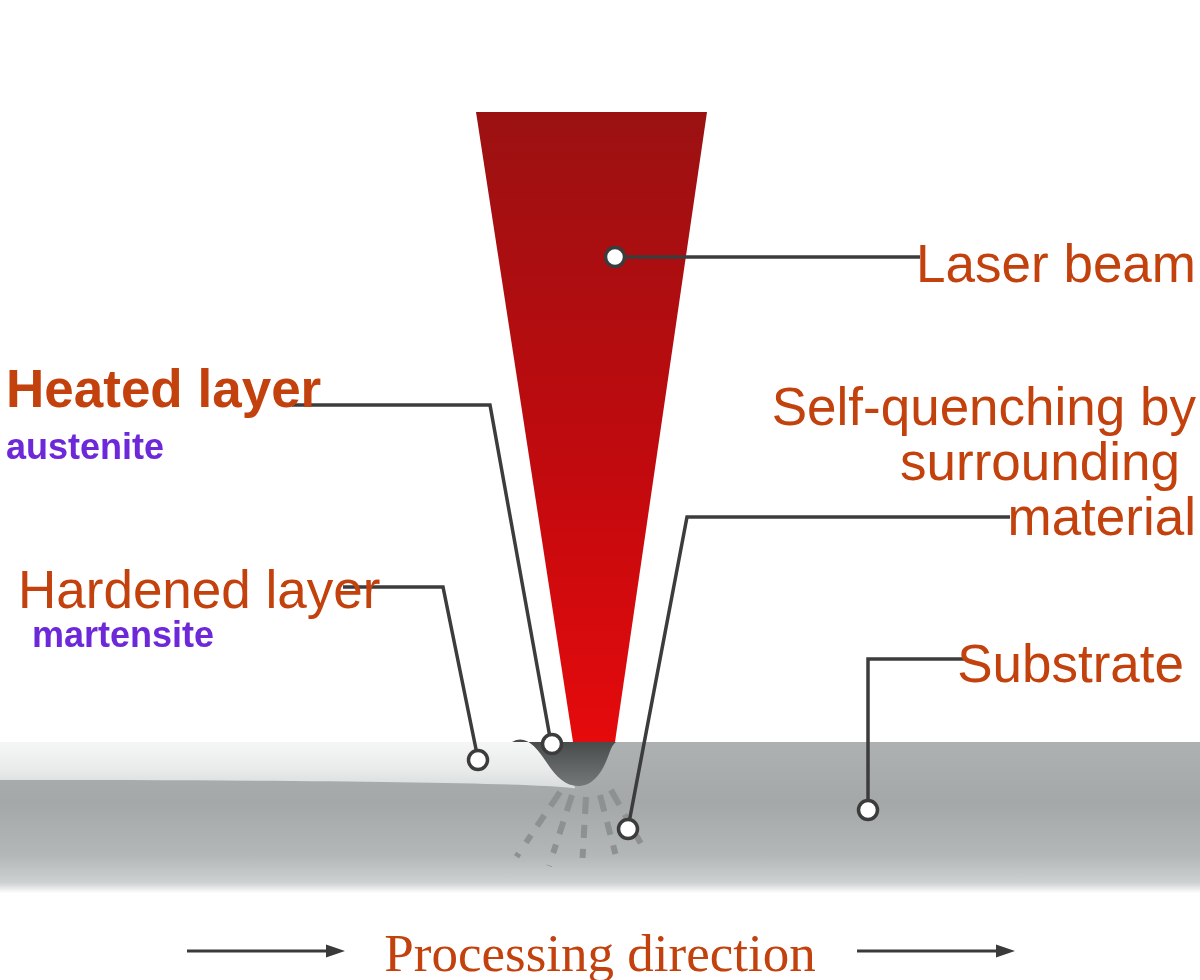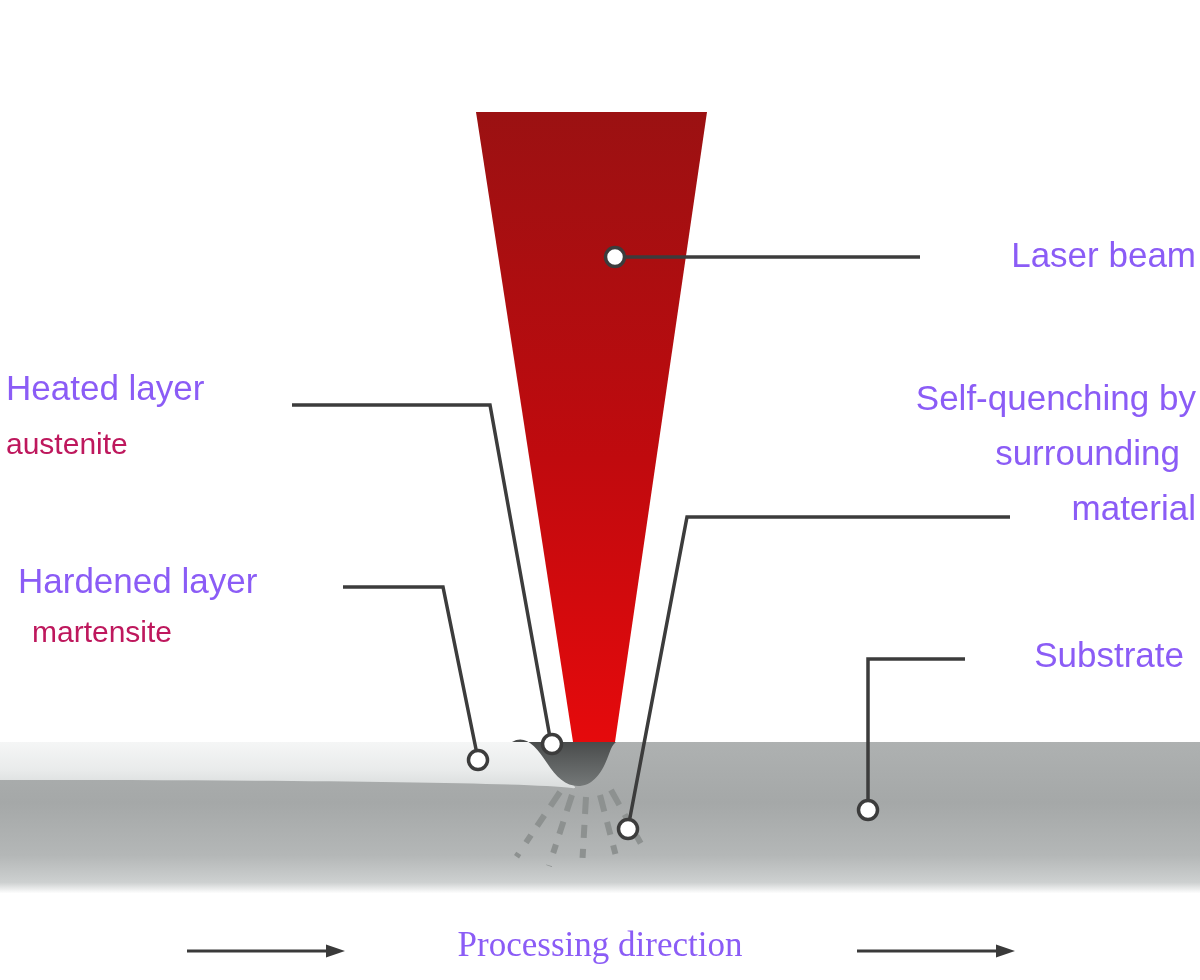--- a/index.html
+++ b/index.html
@@ -2,25 +2,25 @@
 <html><head>
 <meta charset="utf-8">
 <style>
   html,body{margin:0;padding:0;}
   body{
     width:1200px;height:980px;position:relative;background:#ffffff;
     font-family:"Liberation Sans", sans-serif;overflow:hidden;
   }
   #diagram-svg{position:absolute;left:0;top:0;}
   .label{
-    position:absolute;color:#8b5cf6;font-size:35px;line-height:1;
+    position:absolute;color:#c2410c;font-size:53px;line-height:1;
     white-space:nowrap;letter-spacing:0px;
   }
   .sublabel{
-    position:absolute;color:#be185d;font-size:30px;font-weight:normal;
+    position:absolute;color:#6d28d9;font-size:36px;font-weight:bold;
     line-height:1;white-space:nowrap;
   }
   .right-align{text-align:right;}
   .center{left:0;right:0;text-align:center;}
 </style>
 </head>
 <body>
 
 <svg id="diagram-svg" width="1200" height="980" viewBox="0 0 1200 980">
   <defs>
@@ -86,21 +86,21 @@
     </g>
     <g>
       <line x1="857" y1="951" x2="996" y2="951"></line>
       <polygon points="996,944.5 996,957.5 1015,951" stroke="none"></polygon>
     </g>
   </g>
 </svg>
 
 <div class="label" style="top:237px;right:4px;">Laser beam</div>
 
-<div class="label" style="top:370px;left:6px;">Heated layer</div>
+<div class="label" style="top:362px;left:6px;font-weight:bold;">Heated layer</div>
 <div class="sublabel" style="top:429px;left:6px;">austenite</div>
 
 <div class="label" style="top:563px;left:6px;margin-left:12px;">Hardened layer</div>
 <div class="sublabel" style="top:617px;left:6px;margin-left:26px;">martensite</div>
 
 <div class="label right-align" style="top:380px;right:4px;">Self-quenching by</div>
 <div class="label right-align" style="top:435px;right:20px;">surrounding</div>
 <div class="label right-align" style="top:490px;right:4px;">material</div>
 
 <div class="label" style="top:637px;right:16px;">Substrate</div>

